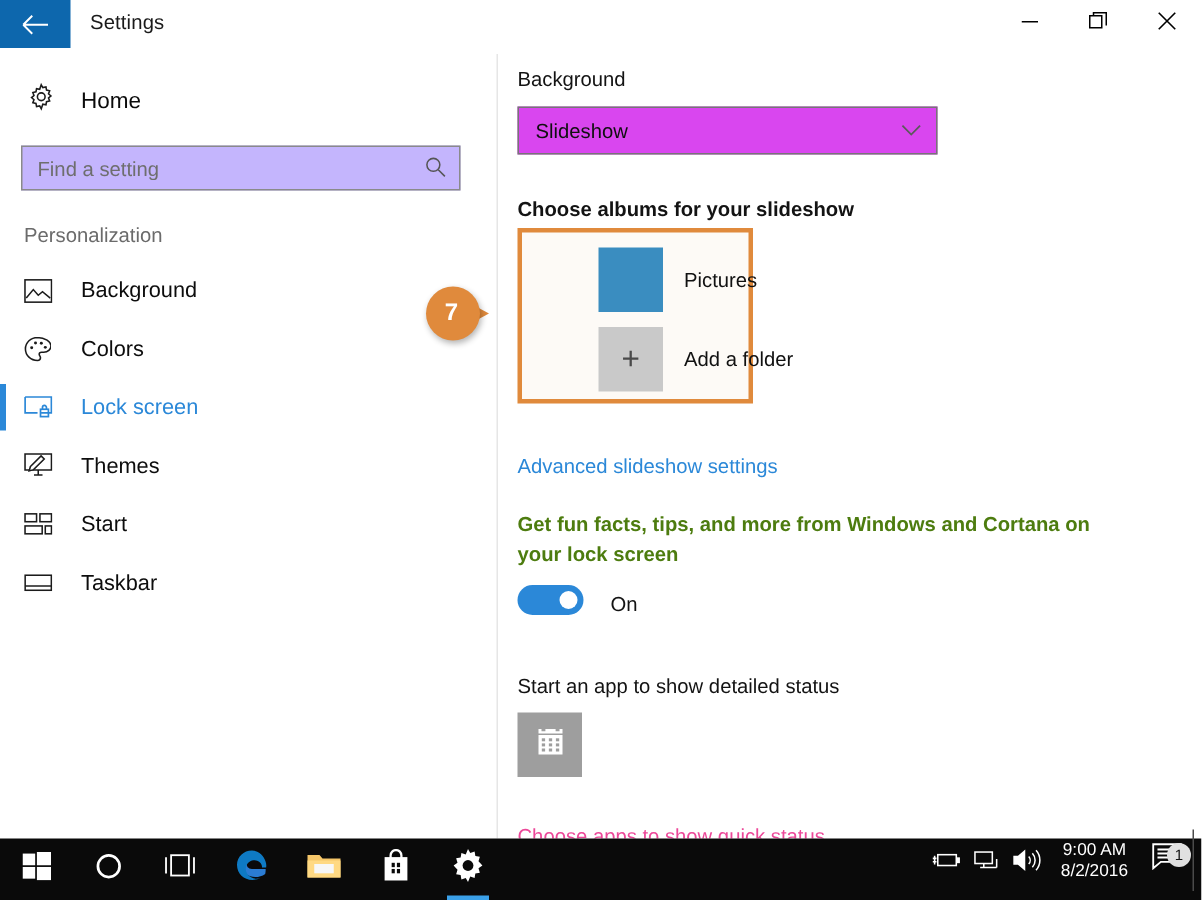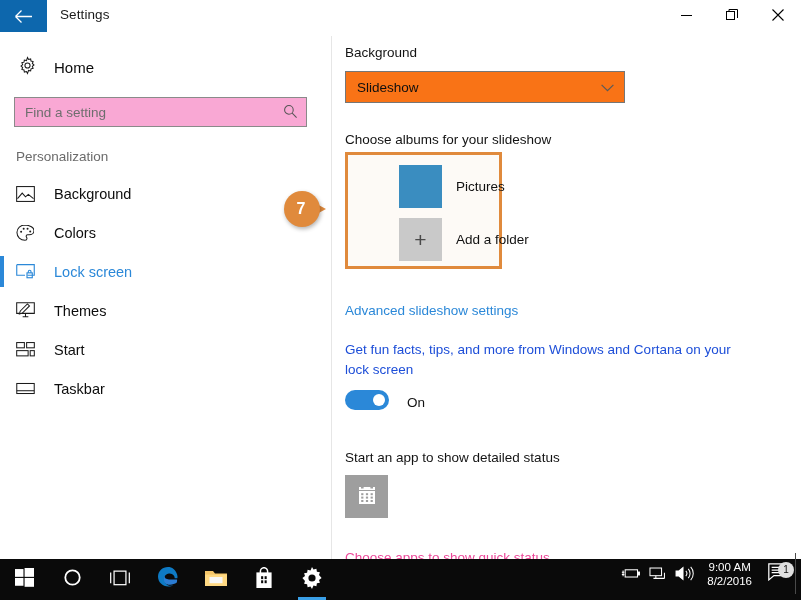--- a/index.html
+++ b/index.html
@@ -40,21 +40,21 @@
     background: #ffffff; border-right: 1px solid #e6e6e6;
   }
   .home-row {
     display: flex; align-items: center; gap: 17px;
     height: 34px; margin: 14px 0 0 18px; cursor: pointer;
   }
   .home-row .lbl { font-size: 15px; color: #0b0b0b; }
   .searchbox {
     position: relative; margin: 13px 0 0 14px;
     width: 293px; height: 30px;
-    border: 1px solid #8a8a8a; background: #f9a8d4;
+    border: 1px solid #8a8a8a; background: #c4b5fd;
     display: flex; align-items: center;
   }
   .searchbox input {
     border: 0; outline: 0; background: transparent;
     font-family: "Liberation Sans", sans-serif;
     font-size: 13.5px; color: #333; padding-left: 10px; width: 255px;
   }
   .searchbox input::placeholder { color: #6e6e6e; }
   .search-ico { position: absolute; right: 8px; top: 6px; color: #555; }
 
@@ -80,28 +80,28 @@
   
   .content {
     position: absolute; left: 333px; top: 36px; width: 468px; height: 523px;
     background: #fff; overflow: hidden;
   }
   .c-pad { padding: 9px 0 0 12px; }
   .lbl-h { font-size: 13.5px; color: #131313; }
 
   .combo {
     margin-top: 11px; width: 280px; height: 32px;
-    border: 1px solid #767676; background: #f97316;
+    border: 1px solid #767676; background: #d946ef;
     display: flex; align-items: center; justify-content: space-between;
     padding: 0 10px 0 11px; cursor: pointer;
   }
   .combo .val { font-size: 13.5px; color: #0f0f0f; }
   .combo .chev { color: #5a5a5a; }
 
-  .sub-h { margin-top: 29px; font-size: 13.5px; color: #131313; }
+  .sub-h { margin-top: 29px; font-size: 13.5px; color: #131313; font-weight: bold; }
 
   
   .albumbox {
     position: absolute; left: 345px; top: 152px;
     width: 157px; height: 117px;
     border: 3px solid #e08a3c; background: #fdfaf6;
   }
   .album-row {
     position: absolute; display: flex; align-items: center; cursor: pointer; padding-left: 44px;
   }
@@ -138,21 +138,21 @@
     border-left: 13px solid #e08a3c;
   }
 
   .link {
     position: absolute; left: 345px; top: 303px;
     font-size: 13.5px; color: #2b88d8; cursor: pointer; text-align: right;
   }
 
   .para {
     position: absolute; left: 345px; top: 340px; width: 400px;
-    font-size: 13.5px; color: #1d4ed8; line-height: 20px;
+    font-size: 13.5px; color: #4d7c0f; line-height: 20px; font-weight: bold;
   }
   .toggle-row {
     position: absolute; left: 345px; top: 390px;
     display: flex; align-items: flex-end; gap: 18px; cursor: pointer;
   }
   .toggle {
     width: 44px; height: 20px; border-radius: 10px; background: #2b88d8;
     position: relative;
   }
   .toggle .knob {

